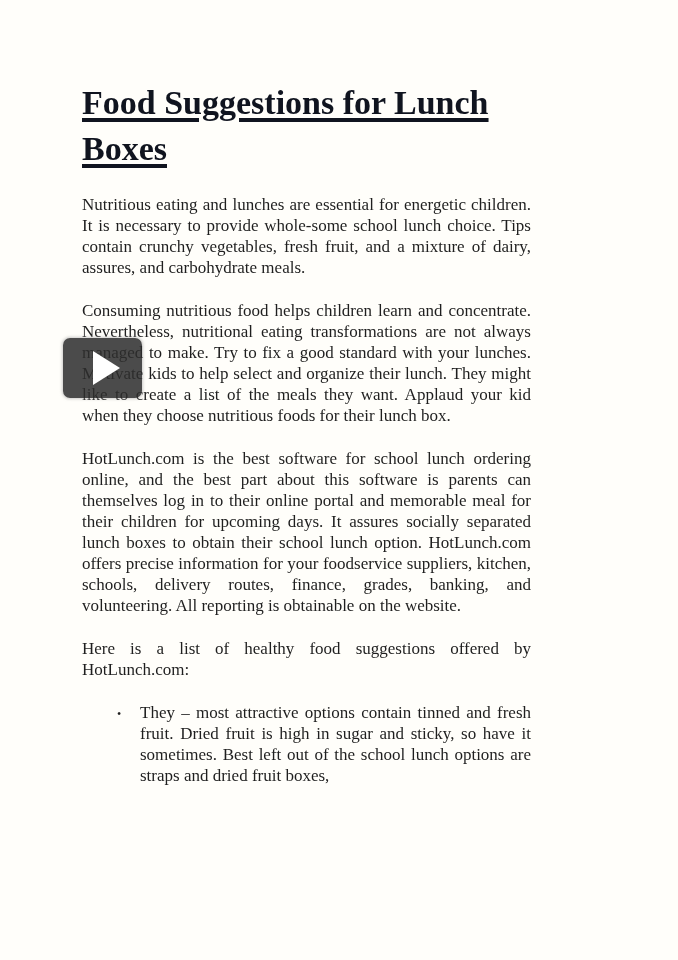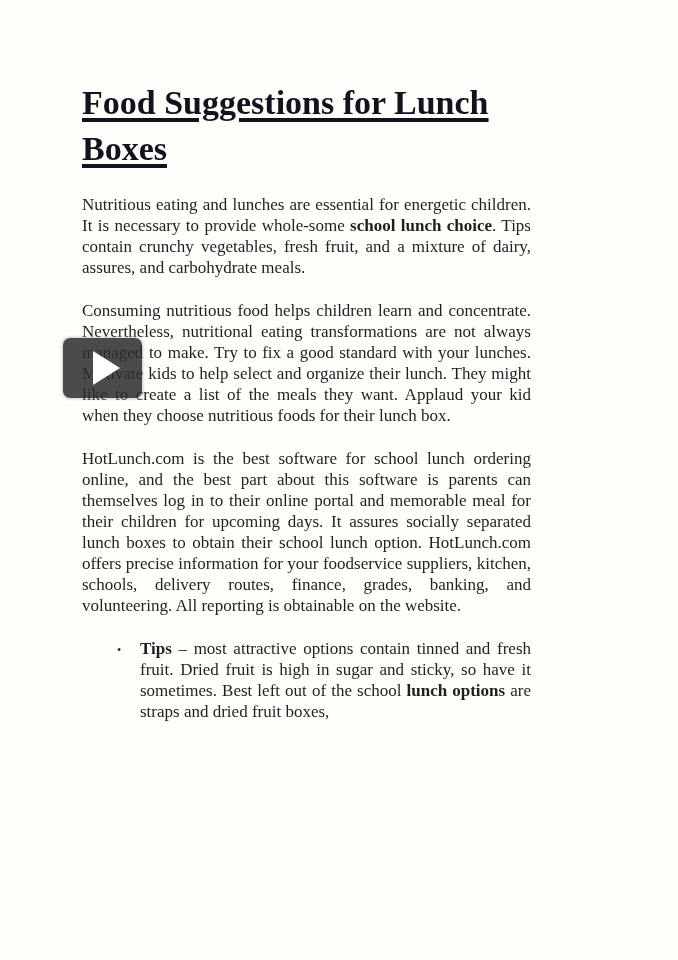--- a/index.html
+++ b/index.html
@@ -44,21 +44,21 @@
     margin-bottom: 26px;
   }
   ul.food-list li::before {
     content: "\2022";
     position: absolute;
     left: 35px;
     top: 2px;
     font-size: 12px;
     color: #1f1f1f;
   }
-  .bold { font-weight: bold; }
+  .bold { font-weight: normal; }
   .play-btn {
     position: absolute;
     left: 63px;
     top: 338px;
     width: 79px;
     height: 60px;
     background: rgba(45, 45, 45, 0.86);
     border: none;
     border-radius: 7px;
     cursor: pointer;
@@ -83,22 +83,23 @@
 <div class="page">
 
   <h1 class="doc-title">Food Suggestions for Lunch Boxes</h1>
 
   <p class="para"><span>Nutritious eating and lunches are essential for energetic children. It is necessary to provide whole-some </span><span class="bold">school lunch choice</span><span>. Tips contain crunchy vegetables, fresh fruit, and a mixture of dairy, assures, and carbohydrate meals.</span></p>
 
   <p class="para"><span>Consuming nutritious food helps children learn and concentrate. Nevertheless, nutritional eating transformations are not always managed to make. Try to fix a good standard with your lunches. Motivate kids to help select and organize their lunch. They might like to create a list of the meals they want. Applaud your kid when they choose nutritious foods for their lunch box.</span></p>
 
   <p class="para"><span>HotLunch.com is the best software for school lunch ordering online, and the best part about this software is parents can themselves log in to their online portal and memorable meal for their children for upcoming days. It assures socially separated lunch boxes to obtain their school lunch option. HotLunch.com offers precise information for your foodservice suppliers, kitchen, schools, delivery routes, finance, grades, banking, and volunteering. All reporting is obtainable on the website.</span></p>
 
+  <p class="para"><span>Here is a list of healthy food suggestions offered by HotLunch.com:</span></p>
 
   <ul class="food-list">
-    <li><span class="bold">Tips</span><span> – most attractive options contain tinned and fresh fruit. Dried fruit is high in sugar and sticky, so have it sometimes. Best left out of the school </span><span class="bold">lunch options</span><span> are straps and dried fruit boxes,</span></li>
+    <li><span class="bold">They</span><span> – most attractive options contain tinned and fresh fruit. Dried fruit is high in sugar and sticky, so have it sometimes. Best left out of the school </span><span class="bold">lunch options</span><span> are straps and dried fruit boxes,</span></li>
   </ul>
 
   <button class="play-btn" aria-label="Play video">
     <span class="play-tri"></span>
   </button>
 
 </div>
 
 </body></html>

